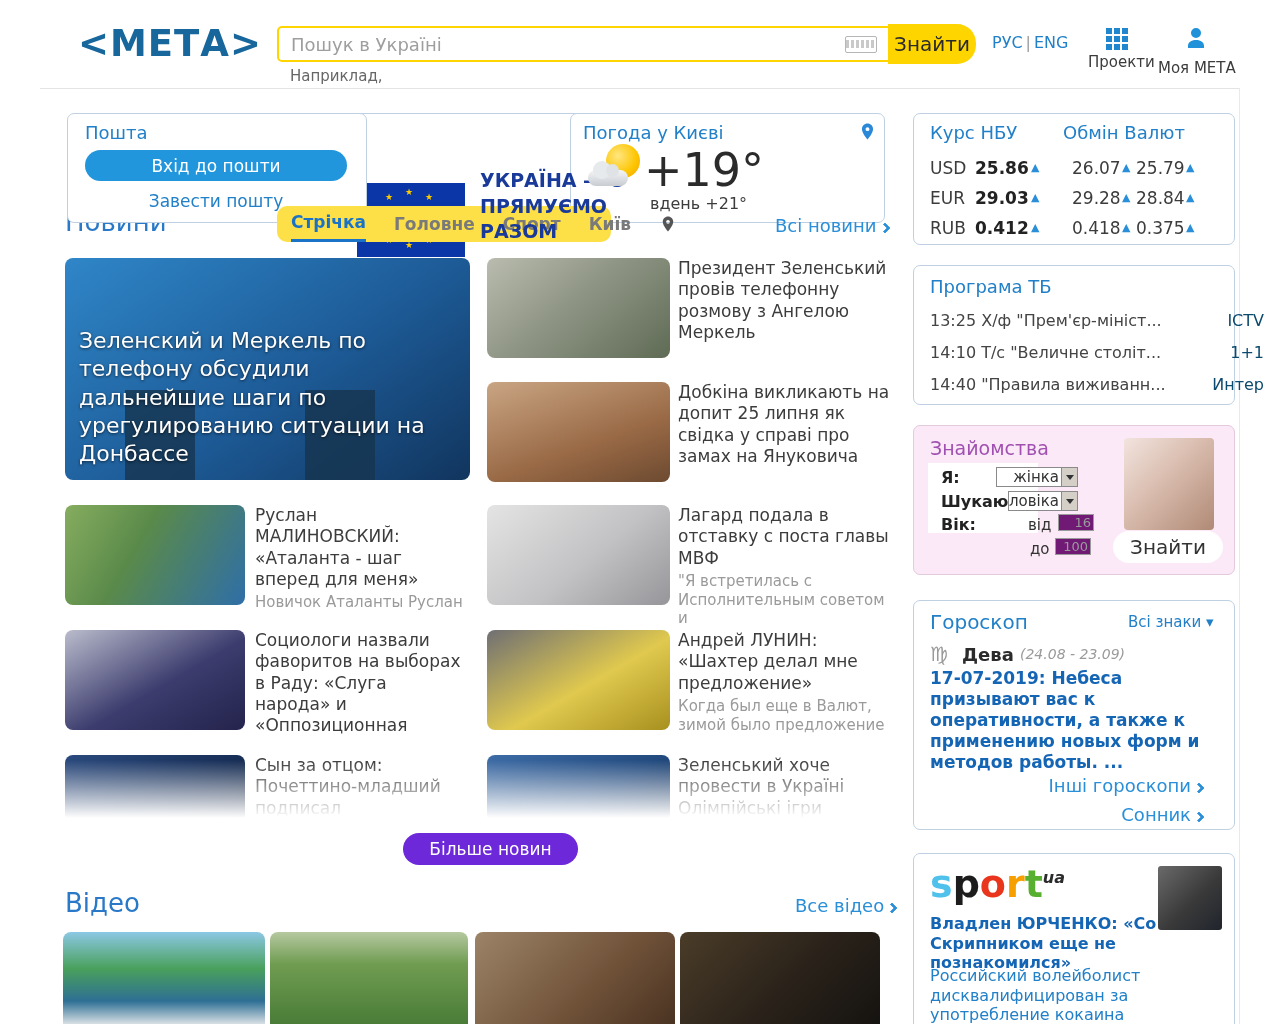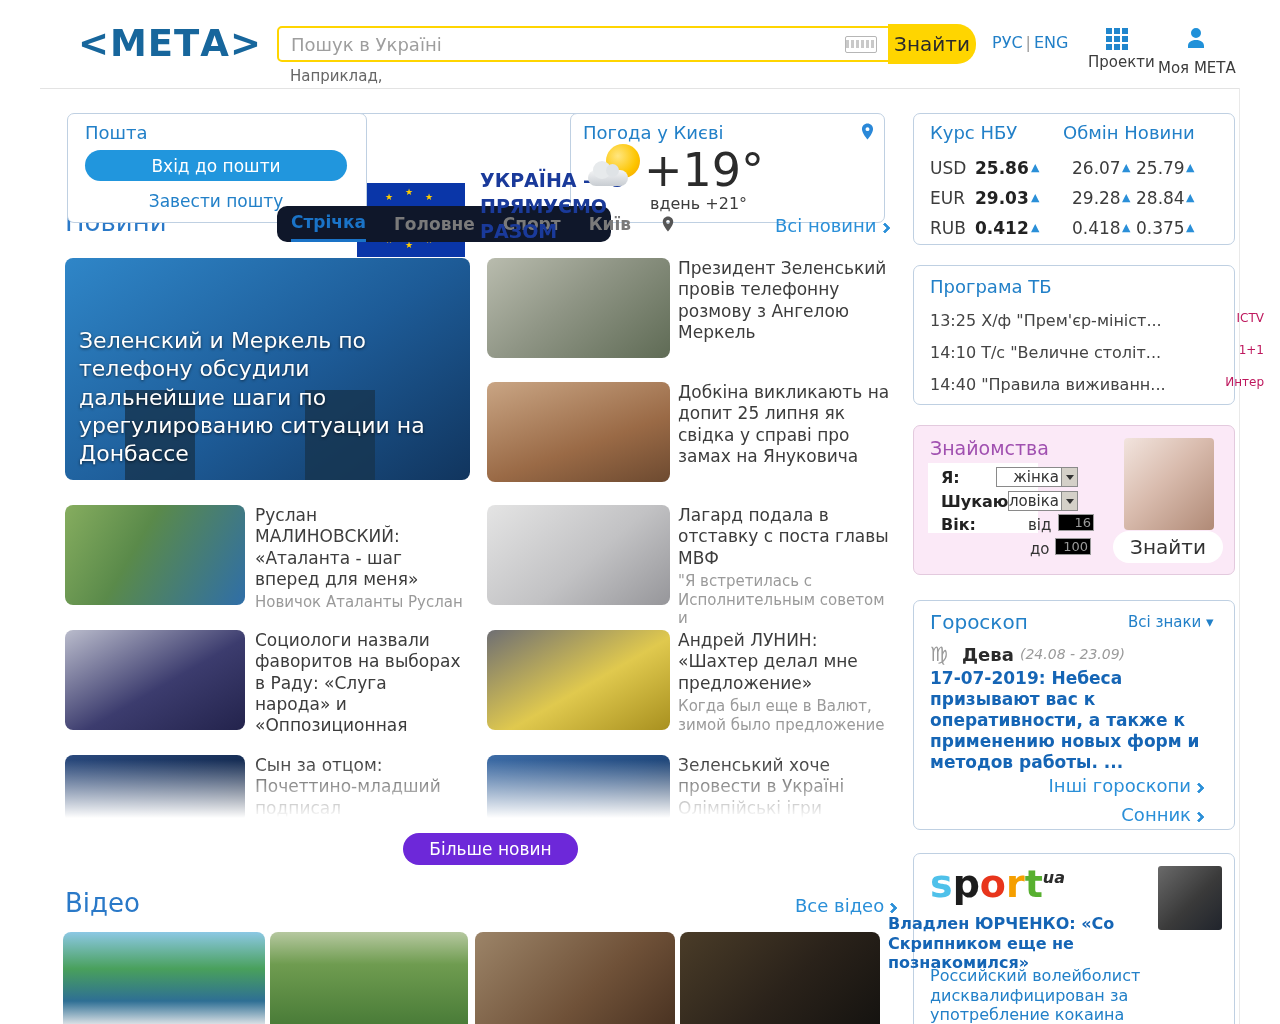--- a/index.html
+++ b/index.html
@@ -54,21 +54,21 @@
                    background:#e7eaec; top:-9px; left:5px; }
   .cloud::after  { content:""; position:absolute; width:13px; height:13px; border-radius:50%;
                    background:#dfe3e6; top:-6px; left:18px; }
   .rain { position:absolute; width:26px; height:10px;
           background:repeating-linear-gradient(115deg,#69b7e8 0 2px,transparent 2px 7px); }
   .w-day { font-size:15px; color:#3c3c3c; }
   .w-temp-big { font-size:46px; color:#2b2b2b; }
   .w-temp { font-size:16px; color:#3c3c3c; }
 
   
-  .tabs-bar { left:277px; top:206px; width:334px; height:36px; background:#0f172a; border-radius:10px;
+  .tabs-bar { left:277px; top:206px; width:334px; height:36px; background:#fde047; border-radius:10px;
               display:flex; align-items:center; padding:0 14px; gap:28px; z-index:5; }
   .tab { font-size:17px; font-weight:bold; color:#7a7a7a; cursor:pointer; line-height:33px; }
   .tab.active { color:#1a73c7; border-bottom:3px solid #1a73c7; }
   .pin svg { display:block; }
 
   .chev { display:inline-block; width:8px; height:8px; border-right:3px solid #2a8fd8;
           border-top:3px solid #2a8fd8; transform:rotate(45deg); border-radius:1px; margin-left:4px; }
   .all-link { font-size:18px; color:#2a8fd8; cursor:pointer; }
 
   .section-title { font-size:26px; color:#2a79c8; }
@@ -104,35 +104,35 @@
   .vid-3 { background:linear-gradient(135deg,#4a3c28 0%,#2a221a 55%,#151310 100%); }
 
   
   .cur-code { font-size:17px; color:#3c3c3c; }
   .cur-nbu { font-size:17px; font-weight:bold; color:#222; }
   .cur-val { font-size:17px; color:#3c3c3c; }
   .up { color:#2a8fd8; font-size:11px; }
 
   
   .tv-row { font-size:16px; color:#444; }
-  .tv-ch { position:absolute; right:16px; font-size:12px; color:#be185d; }
+  .tv-ch { position:absolute; right:16px; font-size:16px; color:#0c4a6e; }
 
   
   .date-box { background:#fbe9f7; border:1px solid #e3cade; }
   .date-title { color:#a050b0; font-size:19px; }
   .form-chip { background:#fff; }
   .f-label { font-weight:bold; font-size:16px; color:#222; }
   .ddl { position:absolute; height:20px; background:#fff; border:1px solid #8a8a8a; display:flex; align-items:center; cursor:pointer; }
   .ddl .txt { flex:1; font-size:15px; padding:0 2px; white-space:nowrap; overflow:hidden; direction:rtl; text-align:right; }
   .ddl .btn { width:16px; height:100%; background:#d4d0c8; border-left:1px solid #8a8a8a;
               display:flex; align-items:center; justify-content:center; }
   .ddl .car { width:0; height:0; border-left:4px solid transparent; border-right:4px solid transparent;
               border-top:5px solid #333; }
   .age-in { position:absolute; height:17px; border:1px solid #9a9a9a; font-size:13px; color:#9a9a9a;
-            text-align:right; padding:0 2px; background:#000000; width:36px;
+            text-align:right; padding:0 2px; background:#701a75; width:36px;
             font-family:"DejaVu Sans",sans-serif; }
   .find-btn { left:1113px; top:531px; width:110px; height:32px; background:#fff; border:none;
               border-radius:16px; font-size:20px; color:#333; cursor:pointer;
               font-family:"DejaVu Sans",sans-serif; }
   .couple { left:1124px; top:438px; width:90px; height:92px; border-radius:4px;
             background:linear-gradient(135deg,#f2e4de 0%,#d9bcae 45%,#b08a76 100%); }
 
   
   .horo-text { font-size:17px; font-weight:bold; color:#1565b5; line-height:1.23; }
   .horo-link { font-size:18px; color:#2a8fd8; cursor:pointer; }
@@ -280,21 +280,21 @@
 <div class="abs all-link" style="left:795px;top:895px;">
   <span>Все відео</span><span class="chev"></span>
 </div>
 <div class="abs vid vid-0" style="left:63px;width:202px;"></div>
 <div class="abs vid vid-1" style="left:270px;width:198px;"></div>
 <div class="abs vid vid-2" style="left:475px;width:200px;"></div>
 <div class="abs vid vid-3" style="left:680px;width:200px;"></div>
 
 <div class="abs box" style="left:913px;top:113px;width:322px;height:132px;"></div>
 <div class="abs box-title" style="left:930px;top:122px;">Курс НБУ</div>
-<div class="abs box-title" style="left:1063px;top:122px;">Обмін Новини</div>
+<div class="abs box-title" style="left:1063px;top:122px;">Обмін Валют</div>
 
 <div class="abs cur-code" style="left:930px;top:158px;">USD</div>
 <div class="abs cur-nbu" style="left:975px;top:158px;">25.86</div>
 <span class="abs up" style="left:1031px;top:161px;">▲</span>
 <div class="abs cur-val" style="left:1072px;top:158px;">26.07</div>
 <span class="abs up" style="left:1122px;top:161px;">▲</span>
 <div class="abs cur-val" style="left:1136px;top:158px;">25.79</div>
 <span class="abs up" style="left:1186px;top:161px;">▲</span>
 
 <div class="abs cur-code" style="left:930px;top:188px;">EUR</div>
@@ -371,17 +371,17 @@
 </div>
 <div class="abs horo-link" style="left:913px;top:804px;width:290px;text-align:right;">
   <span>Сонник</span><span class="chev"></span>
 </div>
 
 <div class="abs box" style="left:913px;top:853px;width:322px;height:175px;border-radius:7px 7px 0 0;"></div>
 <div class="abs sport-logo" style="left:930px;top:862px;">
   <span class="l0">s</span><span class="l1">p</span><span class="l2">o</span><span class="l3">r</span><span class="l4">t</span><sup class="sport-ua">ua</sup>
 </div>
 <div class="abs sport-thumb"></div>
-<div class="abs sport-head" style="left:888px;top:914px;width:230px;">Владлен ЮРЧЕНКО: «Со Скрипником еще не познакомился»</div>
+<div class="abs sport-head" style="left:930px;top:914px;width:230px;">Владлен ЮРЧЕНКО: «Со Скрипником еще не познакомился»</div>
 <div class="abs" style="left:930px;top:958px;width:260px;">
   <span class="sport-link">Российский волейболист дисквалифицирован за употребление кокаина</span>
 
 </div>
 
 </body></html>

